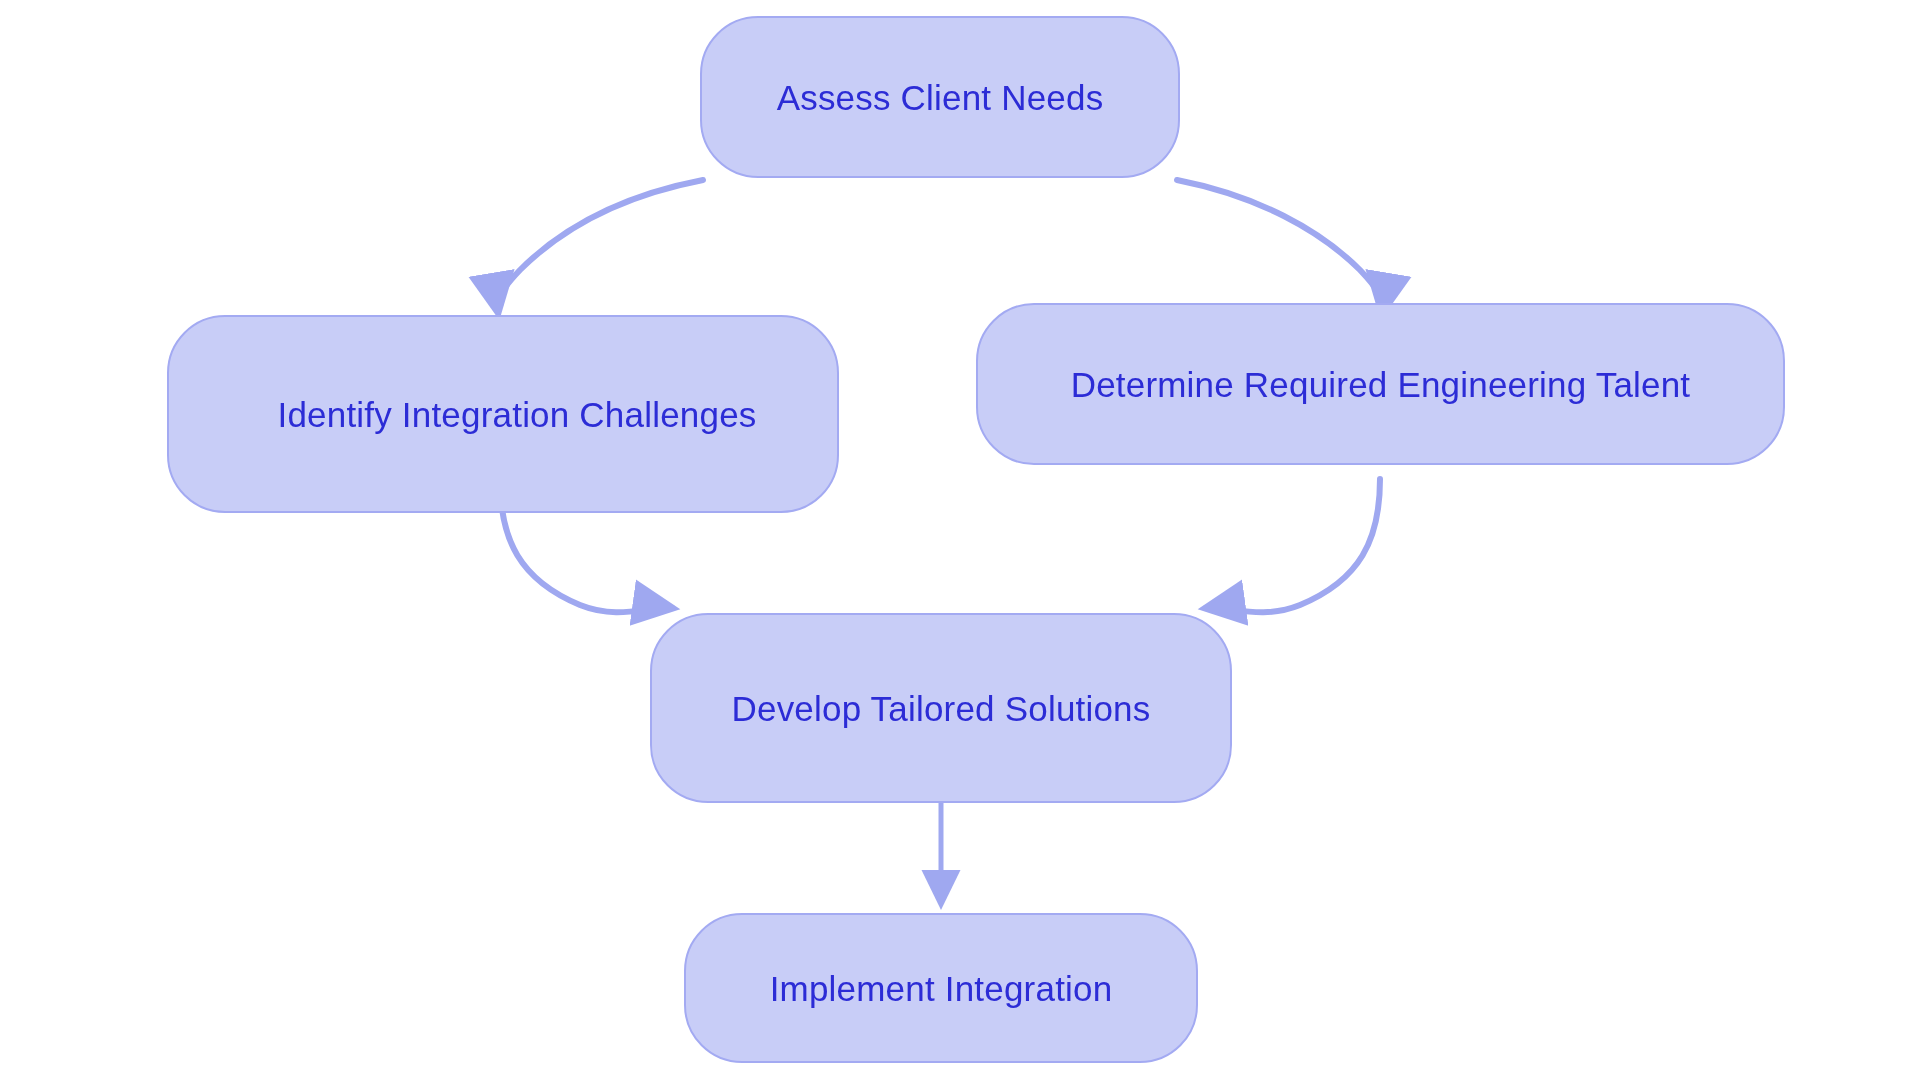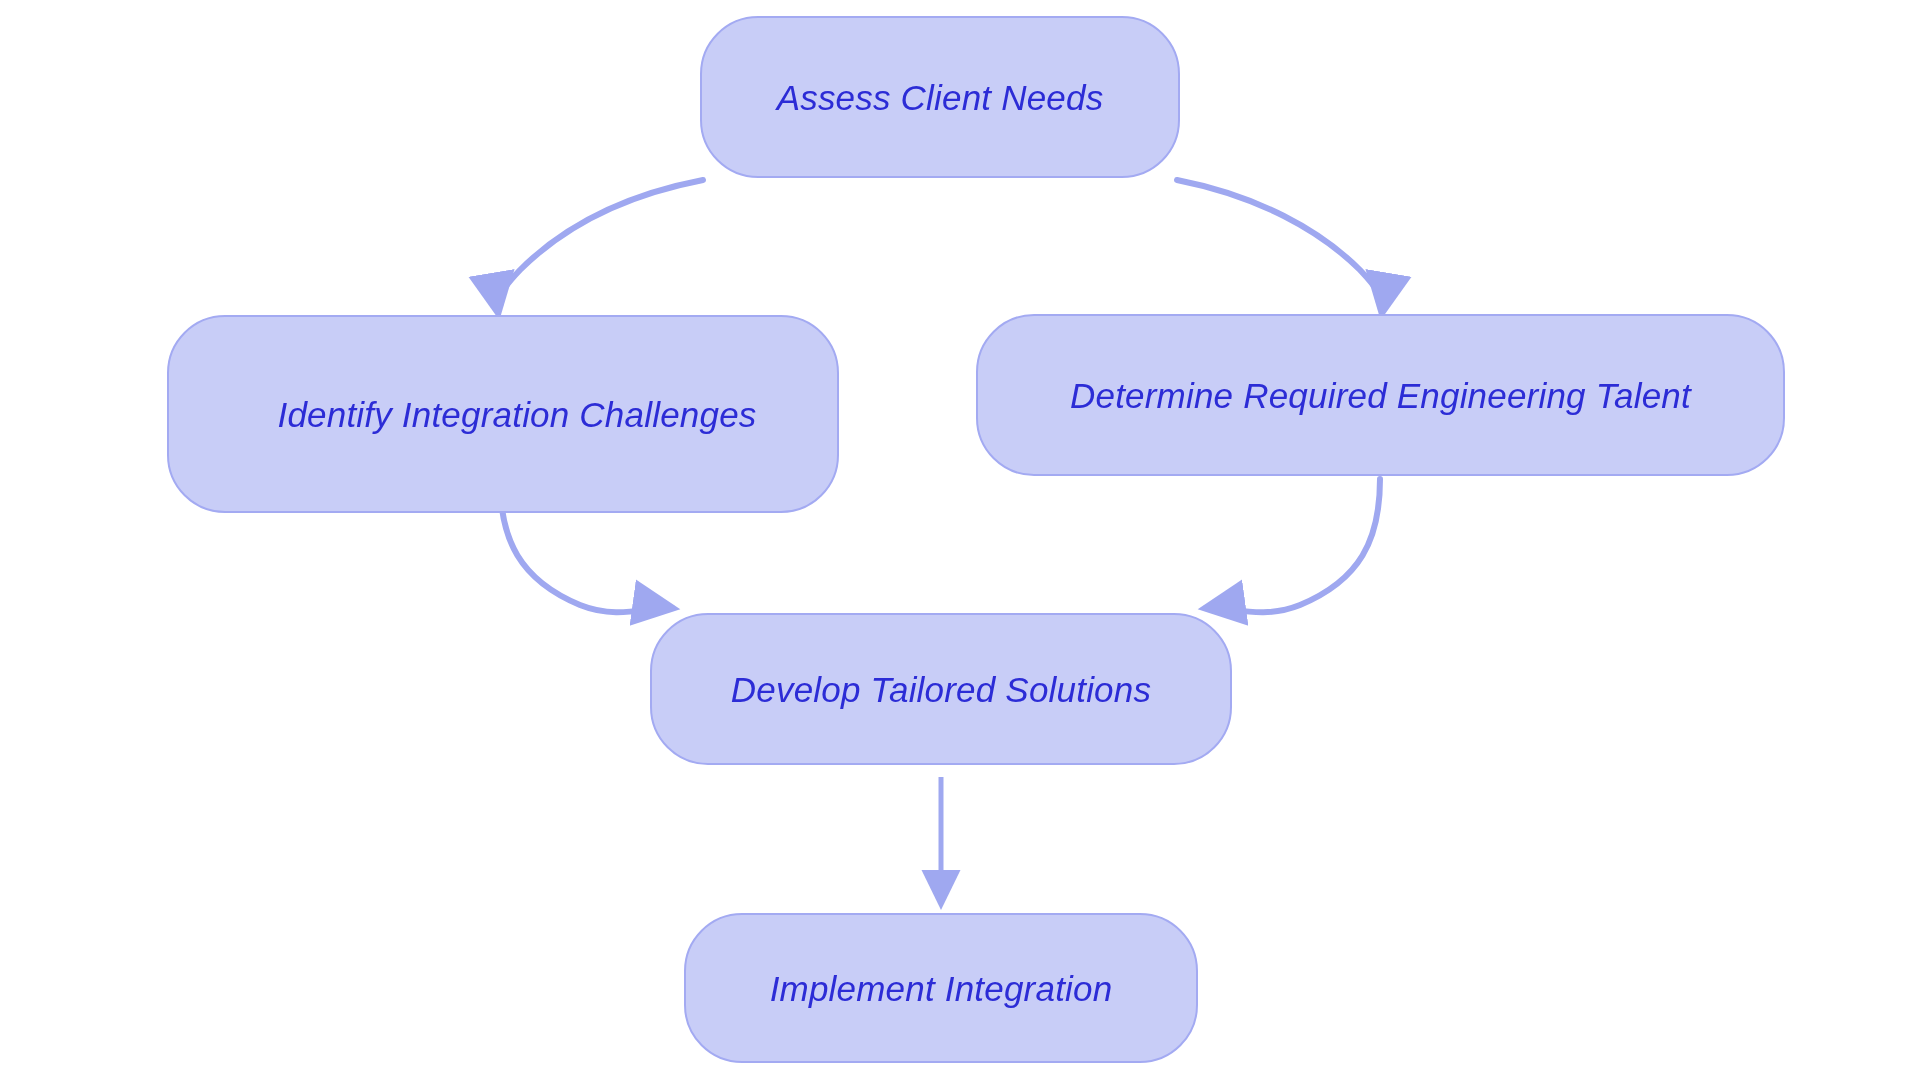--- a/index.html
+++ b/index.html
@@ -9,21 +9,20 @@
   }
   body {
     font-family: "Liberation Sans", sans-serif;
   }
   #flowchart-canvas {
     position: relative;
     width: 1920px;
     height: 1083px;
     background: #ffffff;
     overflow: hidden;
-    font-style: italic;
   }
   #edge-layer {
     position: absolute;
     left: 0;
     top: 0;
     width: 1920px;
     height: 1083px;
     pointer-events: none;
   }
   .flow-node {
@@ -71,25 +70,25 @@
   </svg>
 
   <div class="flow-node" style="left:700px; top:16px; width:480px; height:162px;">
     <span class="node-label">Assess Client Needs</span>
   </div>
 
   <div class="flow-node" style="left:167px; top:315px; width:672px; height:198px;padding-left:28px;">
     <span class="node-label">Identify Integration Challenges</span>
   </div>
 
-  <div class="flow-node" style="left:976px; top:314px; width:809px; height:162px;">
+  <div class="flow-node" style="left:976px; top:303px; width:809px; height:162px;">
     <span class="node-label">Determine Required Engineering Talent</span>
   </div>
 
-  <div class="flow-node" style="left:650px; top:613px; width:582px; height:152px;">
+  <div class="flow-node" style="left:650px; top:613px; width:582px; height:190px;">
     <span class="node-label">Develop Tailored Solutions</span>
   </div>
 
   <div class="flow-node" style="left:684px; top:913px; width:514px; height:150px;">
     <span class="node-label">Implement Integration</span>
   </div>
 
 </div>
 
 </body></html>

